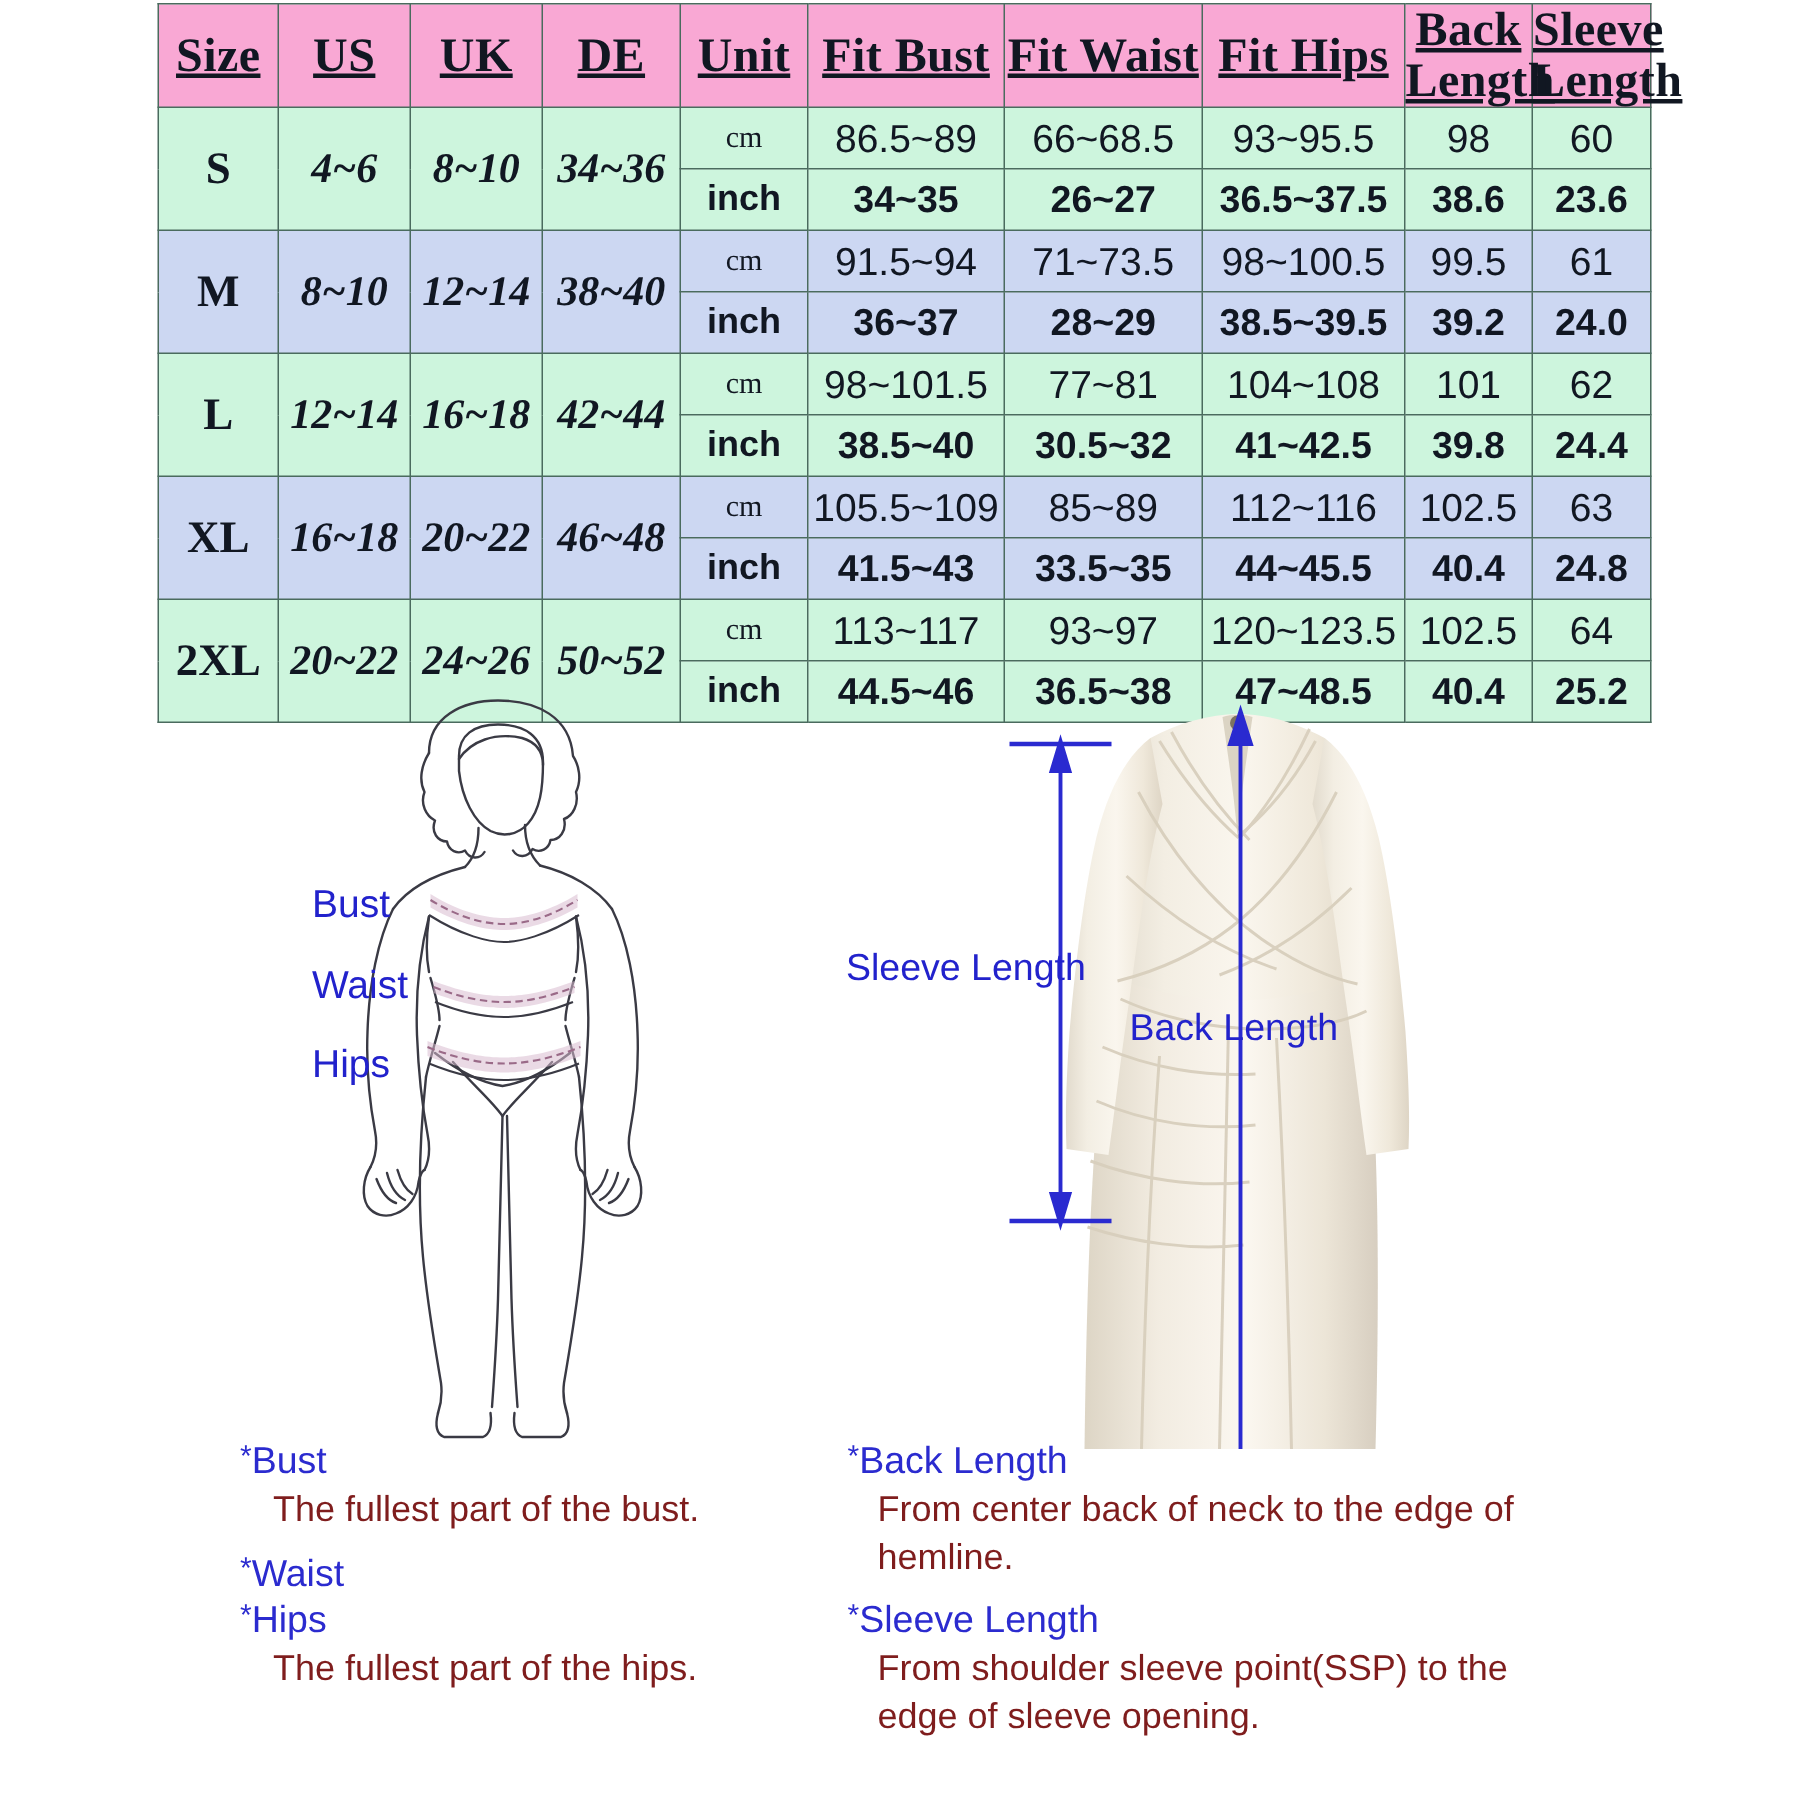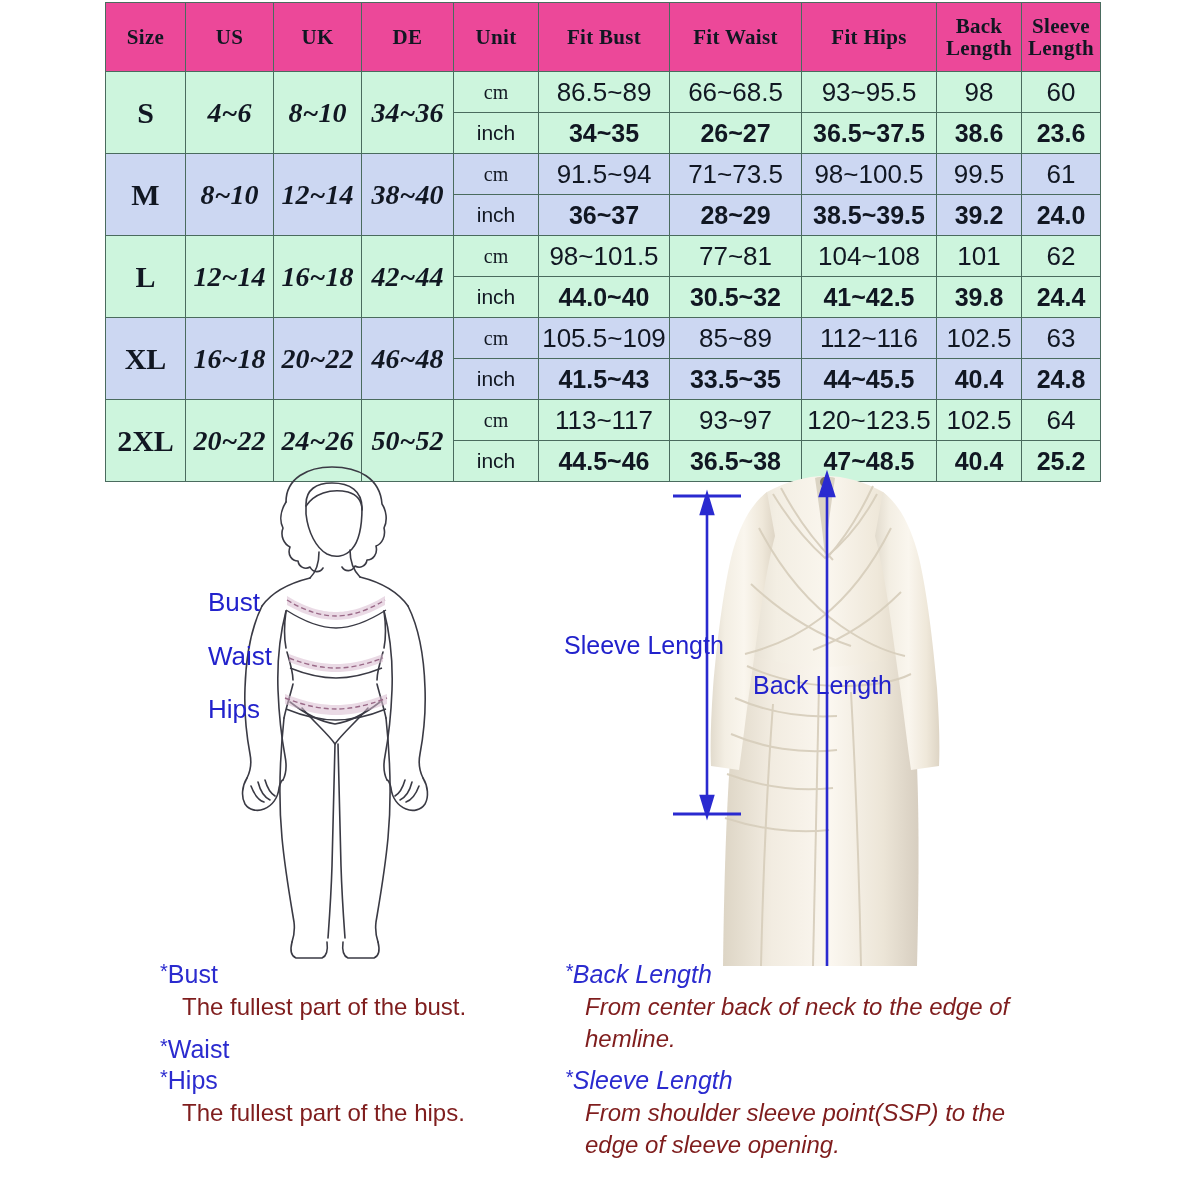--- a/index.html
+++ b/index.html
@@ -25,27 +25,28 @@
   table.size-table td,
   table.size-table th{
     border:1px solid #4a6b5e;
     text-align:center;
     vertical-align:middle;
     padding:0;
     color:#111722;
   }
   
   tr.hdr th{
-    background:#ec4899;
+    background:#f9a8d4;
     font-family:"Liberation Serif", serif;
     font-weight:bold;
-    font-size:21px;
+    font-size:32px;
     height:68px;
     line-height:1.05;
     letter-spacing:.3px;
+    text-decoration:underline;
   }
   th.small-hdr{ font-size:20px; }
 
   tr.row-green td{ background:#cdf5dd; }
   tr.row-blue  td{ background:#ccd7f2; }
 
   td.sizecell{
     font-family:"Liberation Serif", serif;
     font-weight:bold;
     font-style:normal;
@@ -66,22 +67,22 @@
     font-family:Liberation Sans, sans-serif;
     font-size:26px;
   }
   td.inchcell{
     font-family:Liberation Sans, sans-serif;
     font-weight:bold;
     font-size:25px;
   }
   td.unitcell.inchlabel{
     font-family:"Liberation Sans", sans-serif;
-    font-weight:normal;
-    font-size:21px;
+    font-weight:bold;
+    font-size:24px;
   }
 
   
   #diagram-area{
     position:absolute;
     left:0; top:466px;
     width:1200px; height:500px;
   }
 
   .blue-label{
@@ -99,21 +100,21 @@
   #lbl-back-length  { left:753px; top:205px; font-size:25px; }
 
   
   #notes{
     position:absolute;
     left:0; top:960px;
     width:1200px; height:240px;
   }
   .note-col{ position:absolute; }
   #note-col-left { left:160px; top:0; width:420px; }
-  #note-col-right{ left:565px; top:0; width:500px;font-style:italic; }
+  #note-col-right{ left:565px; top:0; width:500px; }
 
   .note-term{
     color:#2b2bcf;
     font-size:25px;
     font-family:"Liberation Sans", sans-serif;
     margin:0 0 2px 0;
     white-space:nowrap;
   }
   .note-term .star{ font-size:20px; vertical-align:top; }
   .note-desc{
@@ -205,21 +206,21 @@
         <td class="regioncell" rowspan="2">42~44</td>
         <td class="unitcell">cm</td>
         <td class="cmcell">98~101.5</td>
         <td class="cmcell">77~81</td>
         <td class="cmcell">104~108</td>
         <td class="cmcell">101</td>
         <td class="cmcell">62</td>
       </tr>
       <tr class="row-green">
         <td class="unitcell inchlabel">inch</td>
-        <td class="inchcell">44.0~40</td>
+        <td class="inchcell">38.5~40</td>
         <td class="inchcell">30.5~32</td>
         <td class="inchcell">41~42.5</td>
         <td class="inchcell">39.8</td>
         <td class="inchcell">24.4</td>
       </tr>
 
       <tr class="row-blue">
         <td class="sizecell" rowspan="2">XL</td>
         <td class="regioncell" rowspan="2">16~18</td>
         <td class="regioncell" rowspan="2">20~22</td>

